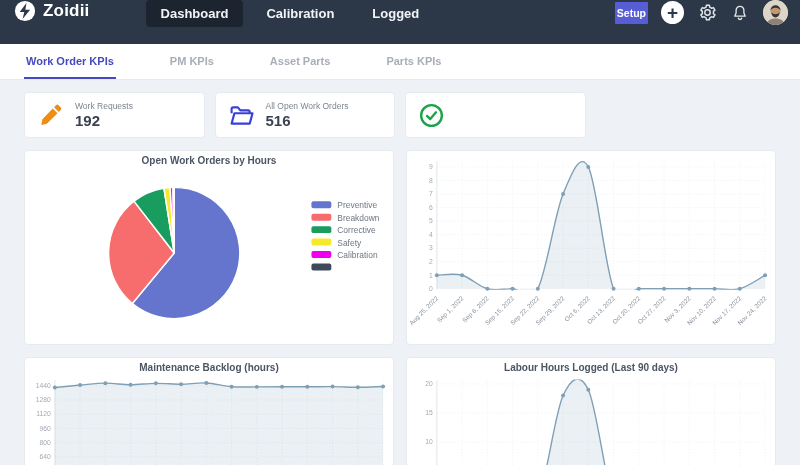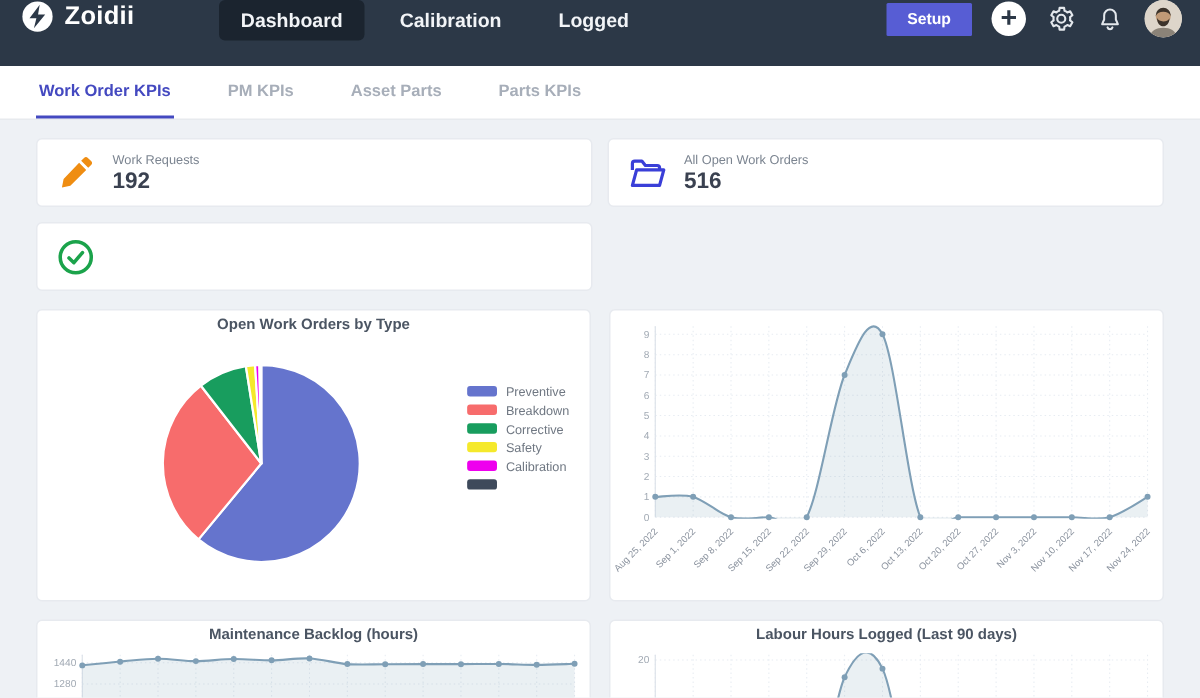--- a/index.html
+++ b/index.html
@@ -9,35 +9,35 @@
   
   .navbar { height:44px; background:#2c3847; display:flex; align-items:flex-start; padding:0 12px 0 14px; }
   .brand { display:flex; align-items:center; gap:7px; }
   .brand-icon { width:22px; height:22px; display:inline-flex; }
   .brand-name { color:#fff; font-size:17px; font-weight:bold; letter-spacing:.2px; }
   .nav-items { display:flex; align-items:center; margin-left:56px; gap:8px; }
   .nav-item { color:#f2f4f7; font-size:13px; font-weight:bold; padding:6px 15px; border-radius:4px; cursor:pointer; white-space:nowrap; }
   .nav-item.active { background:#1b242f; }
   .nav-right { margin-left:auto; display:flex; align-items:center; gap:13px; }
   .setup-btn { background:#575dd4; color:#fff; border:none; border-radius:1px; font-size:10.5px; font-weight:bold;
-    padding:5px 14px; cursor:pointer; font-family:inherit; }
+    padding:5px 2px; cursor:pointer; font-family:inherit; }
   .circle-plus { width:23px; height:23px; border-radius:50%; background:#fff; color:#2c3847; display:flex;
     align-items:center; justify-content:center; font-size:19px; font-weight:bold; line-height:1; cursor:pointer; }
   .icon-btn { width:20px; height:20px; display:inline-flex; align-items:center; justify-content:center; cursor:pointer; }
   .avatar { width:25px; height:25px; border-radius:50%; overflow:hidden; cursor:pointer; background:#ded7cd; }
 
   
   .tabbar { height:36px; background:#fff; border-bottom:1px solid #e7eaee; display:flex; align-items:flex-end;
-    padding:0 0 0 24px; gap:34px; }
+    padding:0 0 0 24px; gap:52px; }
   .tab { font-size:11px; font-weight:bold; color:#a7aeb9; padding:0 2px 10px 2px; cursor:pointer; border-bottom:2px solid transparent; }
   .tab.active { color:#4449c0; border-bottom-color:#4449c0; }
 
   
   .content { padding:12px 24px 0 24px; }
-  .kpi-row { display:grid; grid-template-columns:repeat(2,1fr); gap:10px; margin-bottom:12px; }
+  .kpi-row { display:grid; grid-template-columns:repeat(4,1fr); gap:10px; margin-bottom:12px; }
   .kpi-card { background:#fff; border:1px solid #e7eaef; border-radius:4px; height:46px; display:flex;
     align-items:center; padding:6px 12px; }
   .kpi-icon { width:27px; height:27px; margin-right:11px; flex:0 0 auto; }
   .kpi-label { font-size:8.5px; color:#7b8490; }
   .kpi-value { font-size:15px; font-weight:bold; color:#3a4150; margin-top:1px; }
 
   .charts-grid { display:grid; grid-template-columns:1fr 1fr; gap:12px; }
   .chart-card { background:#fff; border:1px solid #e7eaef; border-radius:4px; height:195px; padding:4px 2px 0 2px; overflow:hidden; }
   .chart-title { text-align:center; font-size:10px; font-weight:bold; color:#4b5563; line-height:12px; }
   .chart-card svg { display:block; }
@@ -119,21 +119,21 @@
       </div>
       <div class="kpi-card">
         <span class="kpi-icon"><svg viewBox="0 0 24 24" width="27" height="27" fill="none" stroke="#1ba34b" stroke-width="2.1" stroke-linecap="round" stroke-linejoin="round">
             <circle cx="12" cy="12" r="9.2"></circle>
             <path d="M8 12.4l2.9 2.8 5.1-6"></path>
           </svg></span>
       </div>
     </div>
   <div class="charts-grid">
       <div class="chart-card">
-        <div class="chart-title">Open Work Orders by Type</div>
+        <div class="chart-title">Open Work Orders by Hours</div>
         <svg viewBox="0 0 366 176" width="100%" height="176">
           <path d="M148 86L148.00 20.00A66 66 0 1 1 105.93 136.85Z" fill="#6574cd" stroke="#ffffff" stroke-width="1.5" stroke-linejoin="round"></path>
           <path d="M148 86L105.93 136.85A66 66 0 0 1 107.55 33.85Z" fill="#f76c6c" stroke="#ffffff" stroke-width="1.5" stroke-linejoin="round"></path>
           <path d="M148 86L107.55 33.85A66 66 0 0 1 137.68 20.81Z" fill="#189d5e" stroke="#ffffff" stroke-width="1.5" stroke-linejoin="round"></path>
           <path d="M148 86L137.68 20.81A66 66 0 0 1 143.86 20.13Z" fill="#f5e92b" stroke="#ffffff" stroke-width="1.5" stroke-linejoin="round"></path>
           <path d="M148 86L143.86 20.13A66 66 0 0 1 146.76 20.01Z" fill="#ee00ee" stroke="#ffffff" stroke-width="1.5" stroke-linejoin="round"></path>
           <path d="M148 86L146.76 20.01A66 66 0 0 1 148.00 20.00Z" fill="#3e4a5b" stroke="#ffffff" stroke-width="1.5" stroke-linejoin="round"></path>
           <rect x="286" y="34" width="20" height="7" rx="2" fill="#6574cd"></rect>
           <text x="312" y="41" font-size="8.5" fill="#6f7782">Preventive</text>
           <rect x="286" y="46.5" width="20" height="7" rx="2" fill="#f76c6c"></rect>

